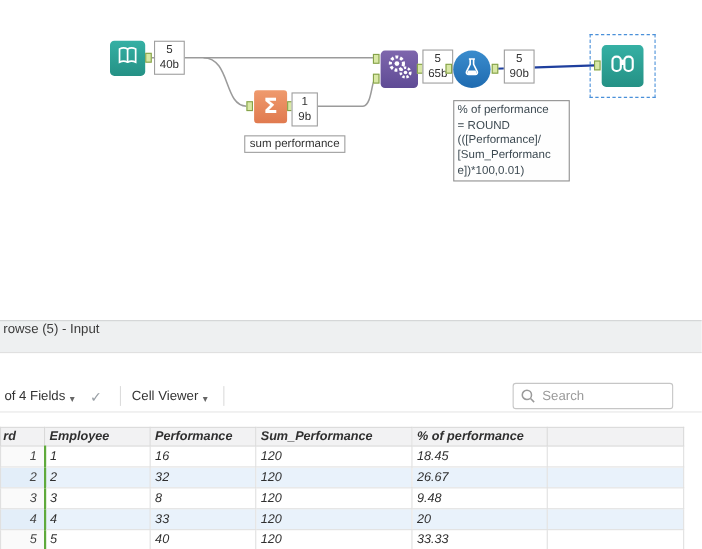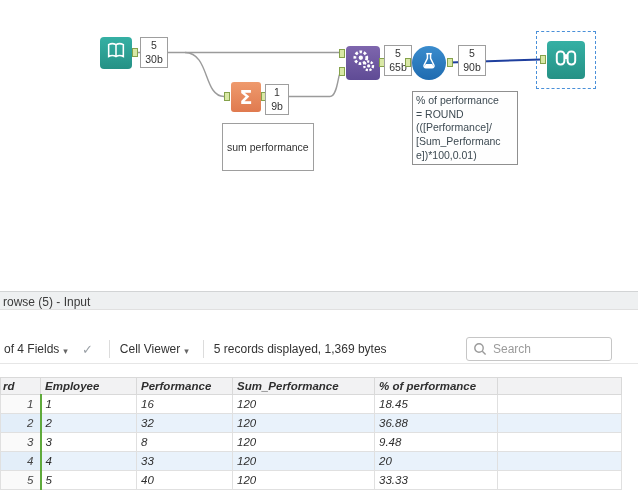--- a/index.html
+++ b/index.html
@@ -26,29 +26,29 @@
   .selection-box { position:absolute; left:536px; top:31px; width:60px; height:58px; border:1px dashed #4a90d9; }
 
   .sigma { color:#fff; font-weight:bold; font-size:19px; line-height:1; font-family:"DejaVu Sans", sans-serif; }
 
   .anchor { position:absolute; width:6px; height:9px; background:#d9e8a6; border:1px solid #85a24b; }
 
   .ann { position:absolute; background:#fff; border:1px solid #9e9e9e; font-size:10.5px; color:#333;
          text-align:center; line-height:1.3; padding:1px 2px; }
   .ann .l { display:block; }
   .label-box { position:absolute; left:222px; top:123px; background:#fff; border:1px solid #9e9e9e;
-               font-size:10.5px; color:#333; padding:17px 4px; white-space:nowrap; }
+               font-size:10.5px; color:#333; padding:1px 4px; white-space:nowrap; }
   .comment-box { position:absolute; left:412px; top:91px; width:106px; min-height:74px;
                  background:#fefefe; border:1px solid #8f8f8f; font-size:10.5px; color:#3d4a52;
                  padding:2px 3px; line-height:1.3; white-space:pre-line; }
 
   
   .panel { position:absolute; left:0; top:291px; width:638px; height:208px; background:#fff; }
-  .panel-titlebar { height:19px; background:#eef0f1; border-top:1px solid #d2d4d5; border-bottom:1px solid #e0e0e0;
-                    display:flex; align-items:flex-end; padding-left:3px; font-size:12px; color:#3b3b3b; }
+  .panel-titlebar { height:30px; background:#eef0f1; border-top:1px solid #d2d4d5; border-bottom:1px solid #e0e0e0;
+                    display:flex; align-items:flex-start; padding-left:3px; font-size:12px; color:#3b3b3b; }
   .toolbar { margin-top:25px; height:29px; display:flex; align-items:center; font-size:12px; color:#333;
              border-bottom:1px solid #e6e6e6; padding:0 0 0 2px; }
   .tb-item { display:flex; align-items:flex-end; gap:4px; padding:0 6px 0 2px; cursor:default; }
   .tb-arrow { font-size:9px; color:#666; }
   .tb-check { color:#9aa0a6; font-size:13px; padding:0 8px; }
   .tb-sep { width:1px; height:18px; background:#dcdcdc; margin:0 8px; }
   .tb-info { padding-left:2px; }
   .tb-spacer { flex:1; }
   .search-box { position:relative; width:146px; height:24px; margin-right:26px; }
   .search-box input { width:100%; height:100%; border:1px solid #c6c6c6; border-radius:3px;
@@ -87,21 +87,21 @@
       <span>
         <svg width="22" height="22" viewBox="0 0 24 24">
           <path d="M4 5c3-1.6 5-1.6 8 0 3-1.6 5-1.6 8 0v13c-3-1.6-5-1.6-8 0-3-1.6-5-1.6-8 0z" fill="none" stroke="#fff" stroke-width="1.7"></path>
           <line x1="12" y1="5" x2="12" y2="18" stroke="#fff" stroke-width="1.7"></line>
         </svg>
       </span>
     </div>
     <div class="anchor" style="left:132px; top:48px;"></div>
     <div class="ann" style="left:140px; top:37px; width:28px;">
       <span class="l">5</span>
-      <span class="l">30b</span>
+      <span class="l">40b</span>
     </div>
 
     <div class="tool tool-summarize">
       <span class="sigma">Σ</span>
     </div>
     <div class="anchor" style="left:224px; top:92px;"></div>
     <div class="anchor" style="left:261px; top:92px;"></div>
     <div class="ann" style="left:265px; top:84px; width:24px;">
       <span class="l">1</span>
       <span class="l">9b</span>
@@ -171,21 +171,20 @@
         <span>of 4 Fields</span>
         <span class="tb-arrow">▾</span>
       </div>
       <span class="tb-check">✓</span>
       <div class="tb-sep"></div>
       <div class="tb-item">
         <span>Cell Viewer</span>
         <span class="tb-arrow">▾</span>
       </div>
       <div class="tb-sep"></div>
-      <span class="tb-info">5 records displayed, 1,369 bytes</span>
       <div class="tb-spacer"></div>
       <div class="search-box">
         <span class="search-icon">
           <svg width="14" height="14" viewBox="0 0 14 14">
             <circle cx="6" cy="6" r="4.2" fill="none" stroke="#9a9a9a" stroke-width="1.4"></circle>
             <line x1="9.3" y1="9.3" x2="12.6" y2="12.6" stroke="#9a9a9a" stroke-width="1.4"></line>
           </svg>
         </span>
         <input type="text" placeholder="Search" style="">
       </div>
@@ -218,21 +217,21 @@
             <td>16</td>
             <td>120</td>
             <td>18.45</td>
             <td></td>
           </tr>
           <tr>
             <td class="rec">2</td>
             <td class="emp">2</td>
             <td>32</td>
             <td>120</td>
-            <td>36.88</td>
+            <td>26.67</td>
             <td></td>
           </tr>
           <tr>
             <td class="rec">3</td>
             <td class="emp">3</td>
             <td>8</td>
             <td>120</td>
             <td>9.48</td>
             <td></td>
           </tr>

